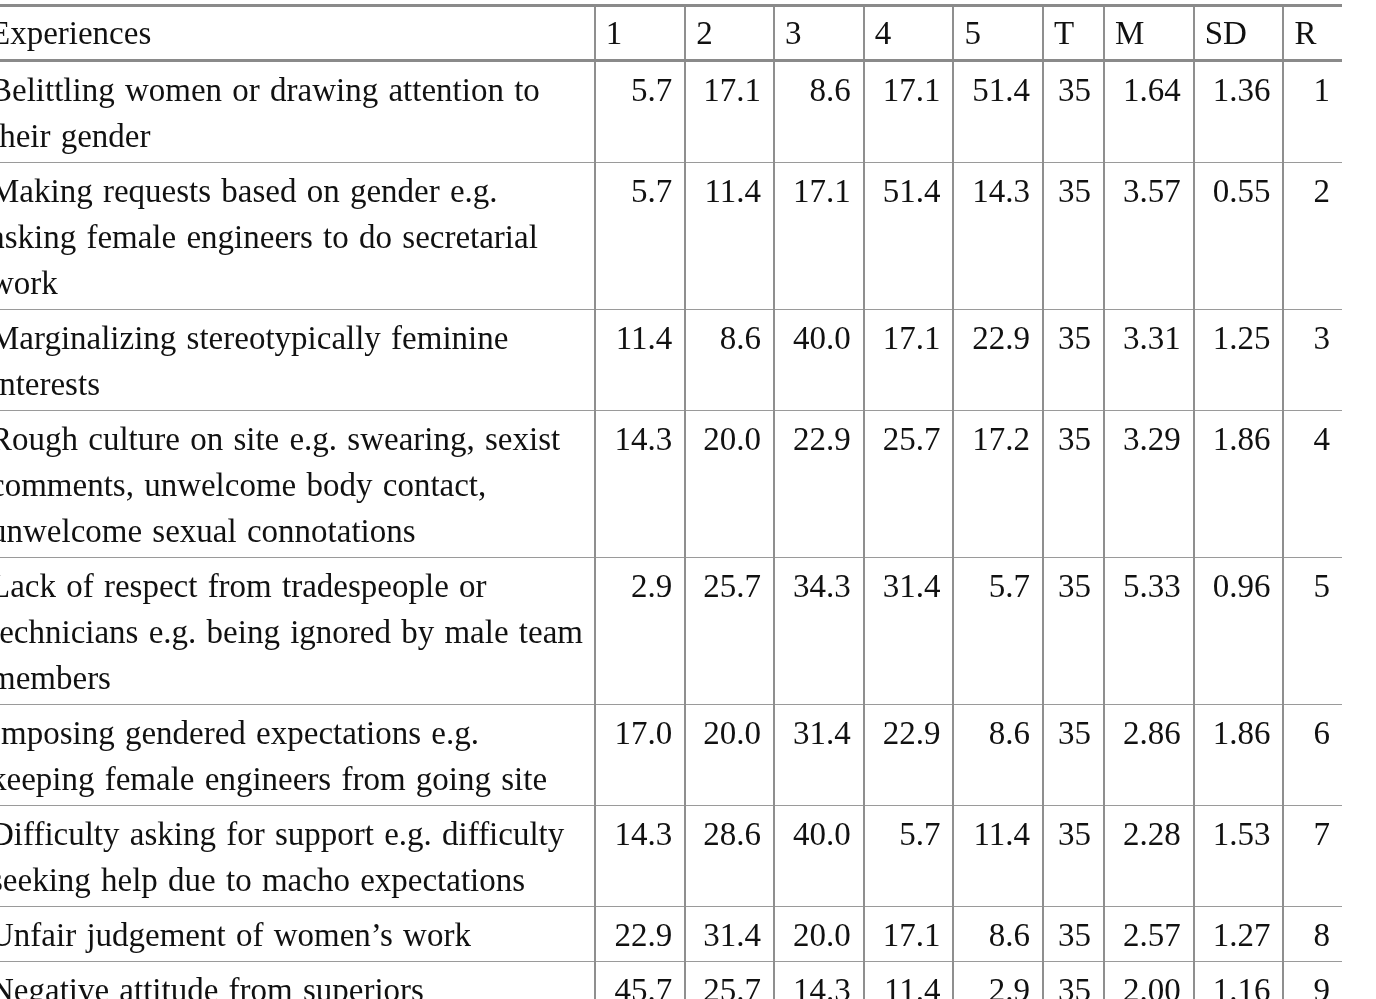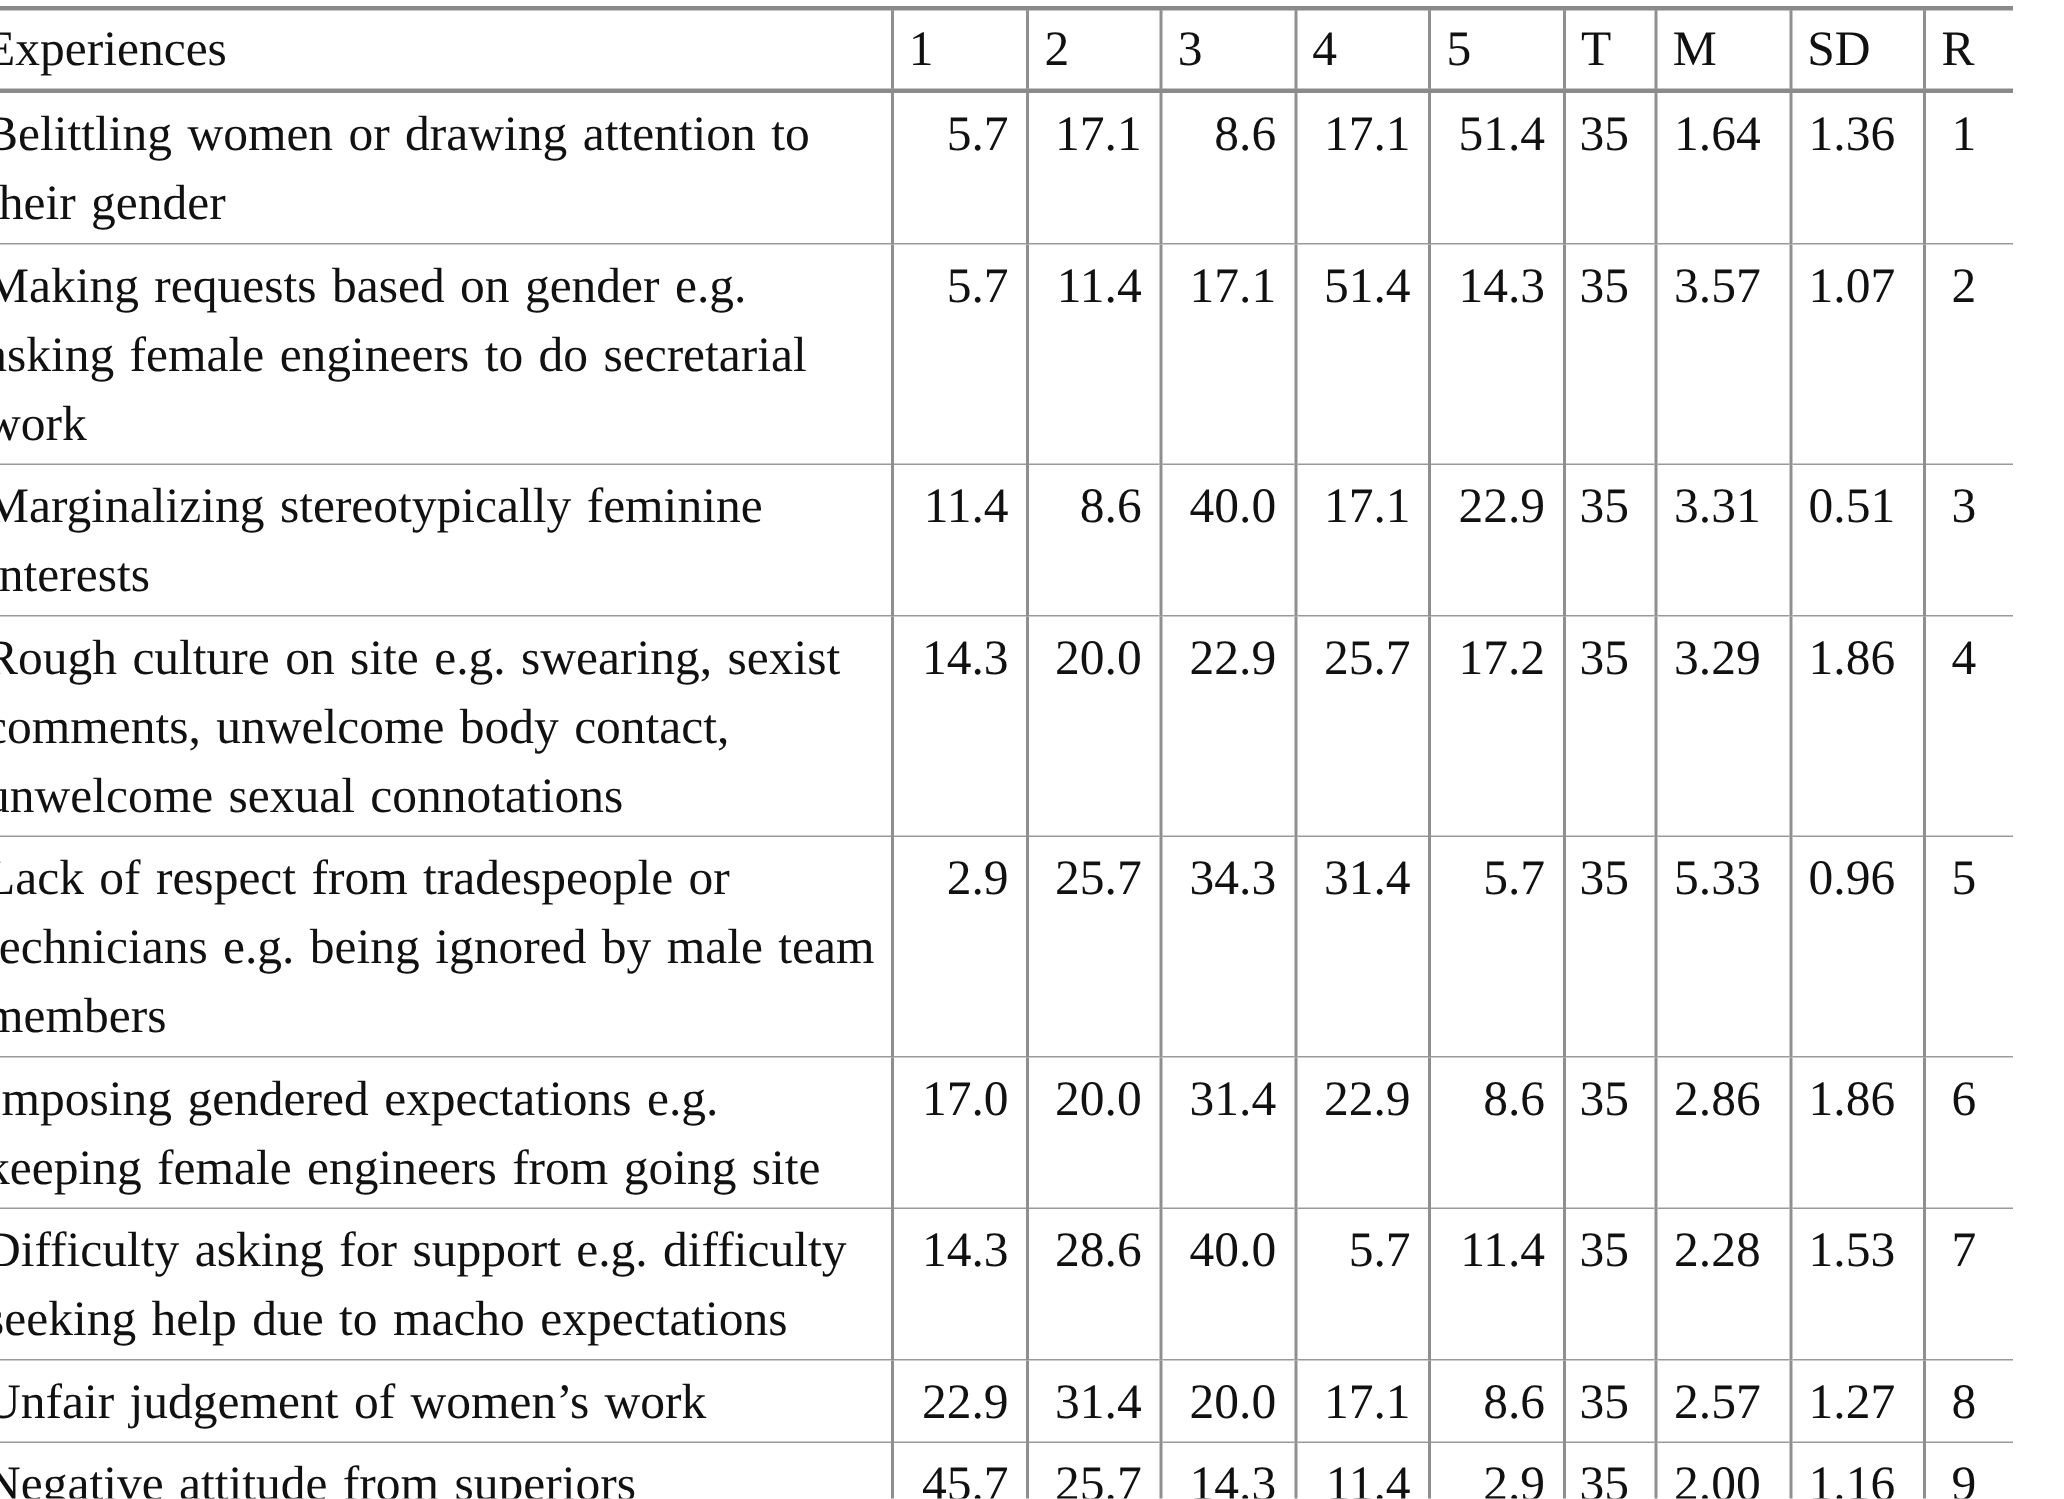--- a/index.html
+++ b/index.html
@@ -9,21 +9,21 @@
           table-layout: fixed; font-size: 33px; line-height: 46px; }
   table { border-top: 3px solid #8a8a8a; border-bottom: 3px solid #8a8a8a; }
   thead tr { border-bottom: 3px solid #8a8a8a; }
   th, td { border-left: 2px solid #8f8f8f; padding: 0 10px; vertical-align: top;
            font-weight: normal; text-align: left; overflow: hidden; }
   tbody tr { border-top: 1.5px solid #9a9a9a; }
   th { height: 52px; line-height: 52px; }
   td { padding-top: 5px; padding-bottom: 3px; }
   th.first, td.first { border-left: none; }
   td.num { text-align: right; padding-right: 12px; padding-left: 4px; }
-  td.num.t, td.num.m, td.num.sd, td.num.r { text-align: center; }
+  td.num.t, td.num.m, td.num.sd, td.num.r { text-align: right; }
   col.c0 { width: 667px; }
   col.c1 { width: 92px; } col.c2 { width: 90px; } col.c3 { width: 91px; }
   col.c4 { width: 91px; } col.c5 { width: 91px; } col.c6 { width: 62px; }
   col.c7 { width: 91px; } col.c8 { width: 91px; } col.c9 { width: 60px; }
   td.first { padding-left: 24px; padding-right: 10px; word-spacing: 2px; }
   th.first { padding-left: 24px; }
 </style>
 </head>
 <body>
 
@@ -69,33 +69,33 @@
     </tr>
     <tr>
       <td class="first">Making requests based on gender e.g. asking female engineers to do secretarial work</td>
       <td class="num">5.7</td>
       <td class="num">11.4</td>
       <td class="num">17.1</td>
       <td class="num">51.4</td>
       <td class="num">14.3</td>
       <td class="num t">35</td>
       <td class="num m">3.57</td>
-      <td class="num sd">1.07</td>
+      <td class="num sd">0.55</td>
       <td class="num r">2</td>
     </tr>
     <tr>
       <td class="first">Marginalizing stereotypically feminine interests</td>
       <td class="num">11.4</td>
       <td class="num">8.6</td>
       <td class="num">40.0</td>
       <td class="num">17.1</td>
       <td class="num">22.9</td>
       <td class="num t">35</td>
       <td class="num m">3.31</td>
-      <td class="num sd">0.51</td>
+      <td class="num sd">1.25</td>
       <td class="num r">3</td>
     </tr>
     <tr>
       <td class="first">Rough culture on site e.g. swearing, sexist comments, unwelcome body contact, unwelcome sexual connotations</td>
       <td class="num">14.3</td>
       <td class="num">20.0</td>
       <td class="num">22.9</td>
       <td class="num">25.7</td>
       <td class="num">17.2</td>
       <td class="num t">35</td>

